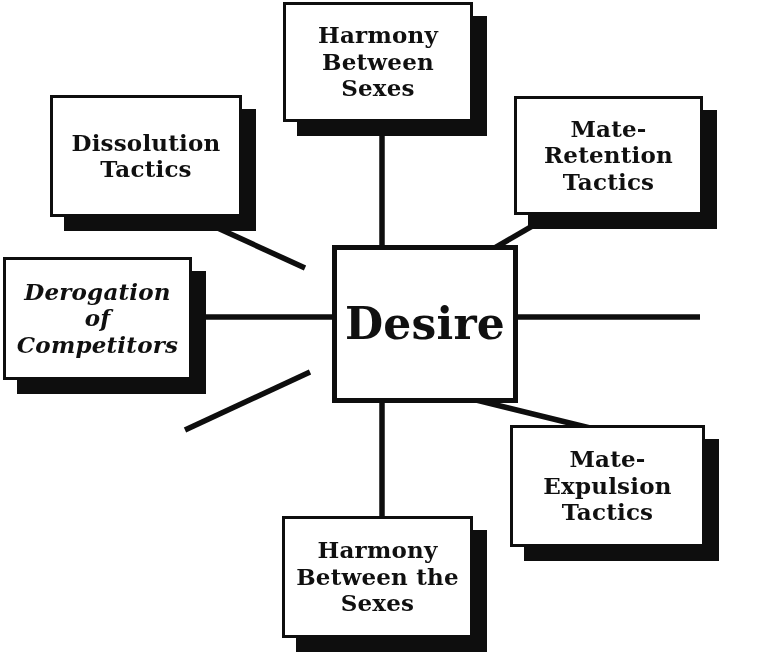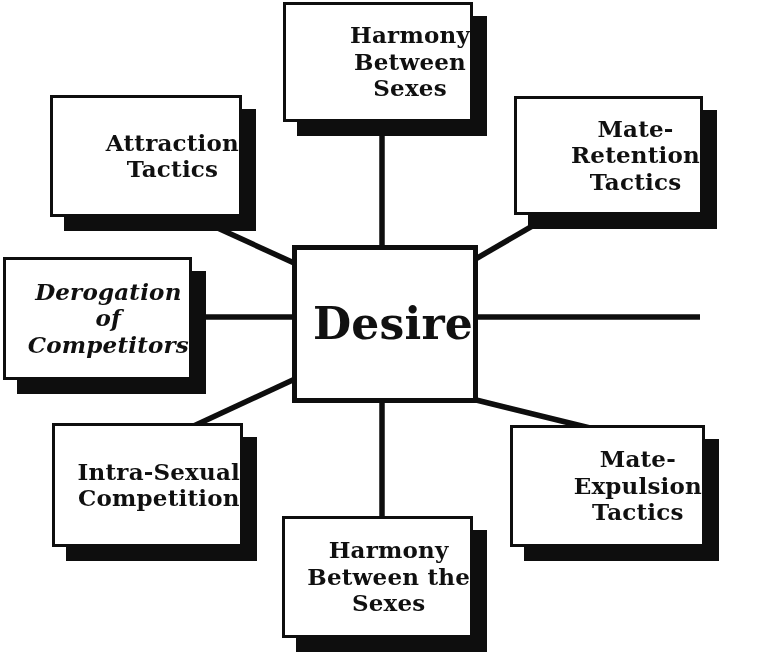--- a/index.html
+++ b/index.html
@@ -23,35 +23,36 @@
     height: 656px;
   }
   .node {
     position: absolute;
     box-sizing: border-box;
     background: #ffffff;
     border: 3px solid #0e0e0e;
     box-shadow: 14px 14px 0 0 #0e0e0e;
     display: flex;
     align-items: center;
-    justify-content: flex-end;
+    justify-content: center;
     text-align: center;
     color: #101010;
     font-weight: bold;
     font-size: 23px;
     line-height: 1.15;
   }
   .node-label {
     white-space: pre-line;
     letter-spacing: 0.2px;
   }
   .node.center {
     border-width: 5px;
     box-shadow: none;
     font-size: 44px;
+    margin-left: 40px;
   }
 </style>
 </head>
 <body>
 
 <div class="stage">
 
   <svg class="connectors" viewBox="0 0 768 656" xmlns="http://www.w3.org/2000/svg">
     <line x1="382" y1="105" x2="382" y2="300" stroke="#0e0e0e" stroke-width="5.5"></line>
     <line x1="382" y1="350" x2="382" y2="560" stroke="#0e0e0e" stroke-width="5.5"></line>
@@ -63,41 +64,37 @@
     <line x1="460" y1="396" x2="590" y2="428" stroke="#0e0e0e" stroke-width="5.5"></line>
   </svg>
 
   <div class="node" style="left:283px; top:2px; width:190px; height:120px;">
     <span class="node-label">Harmony
 Between
 Sexes</span>
   </div>
 
   <div class="node" style="left:50px; top:95px; width:192px; height:122px;">
-    <span class="node-label">Attraction
+    <span class="node-label">Dissolution
 Tactics</span>
   </div>
 
   <div class="node" style="left:514px; top:96px; width:189px; height:119px;">
     <span class="node-label">Mate-
 Retention
 Tactics</span>
   </div>
 
   <div class="node" style="left:3px; top:257px; width:189px; height:123px;font-style:italic;">
     <span class="node-label">Derogation
 of
 Competitors</span>
   </div>
 
 
-  <div class="node" style="left:52px; top:423px; width:191px; height:124px;">
-    <span class="node-label">Intra-Sexual
-Competition</span>
-  </div>
 
   <div class="node" style="left:510px; top:425px; width:195px; height:122px;">
     <span class="node-label">Mate-
 Expulsion
 Tactics</span>
   </div>
 
   <div class="node" style="left:282px; top:516px; width:191px; height:122px;">
     <span class="node-label">Harmony
 Between the

